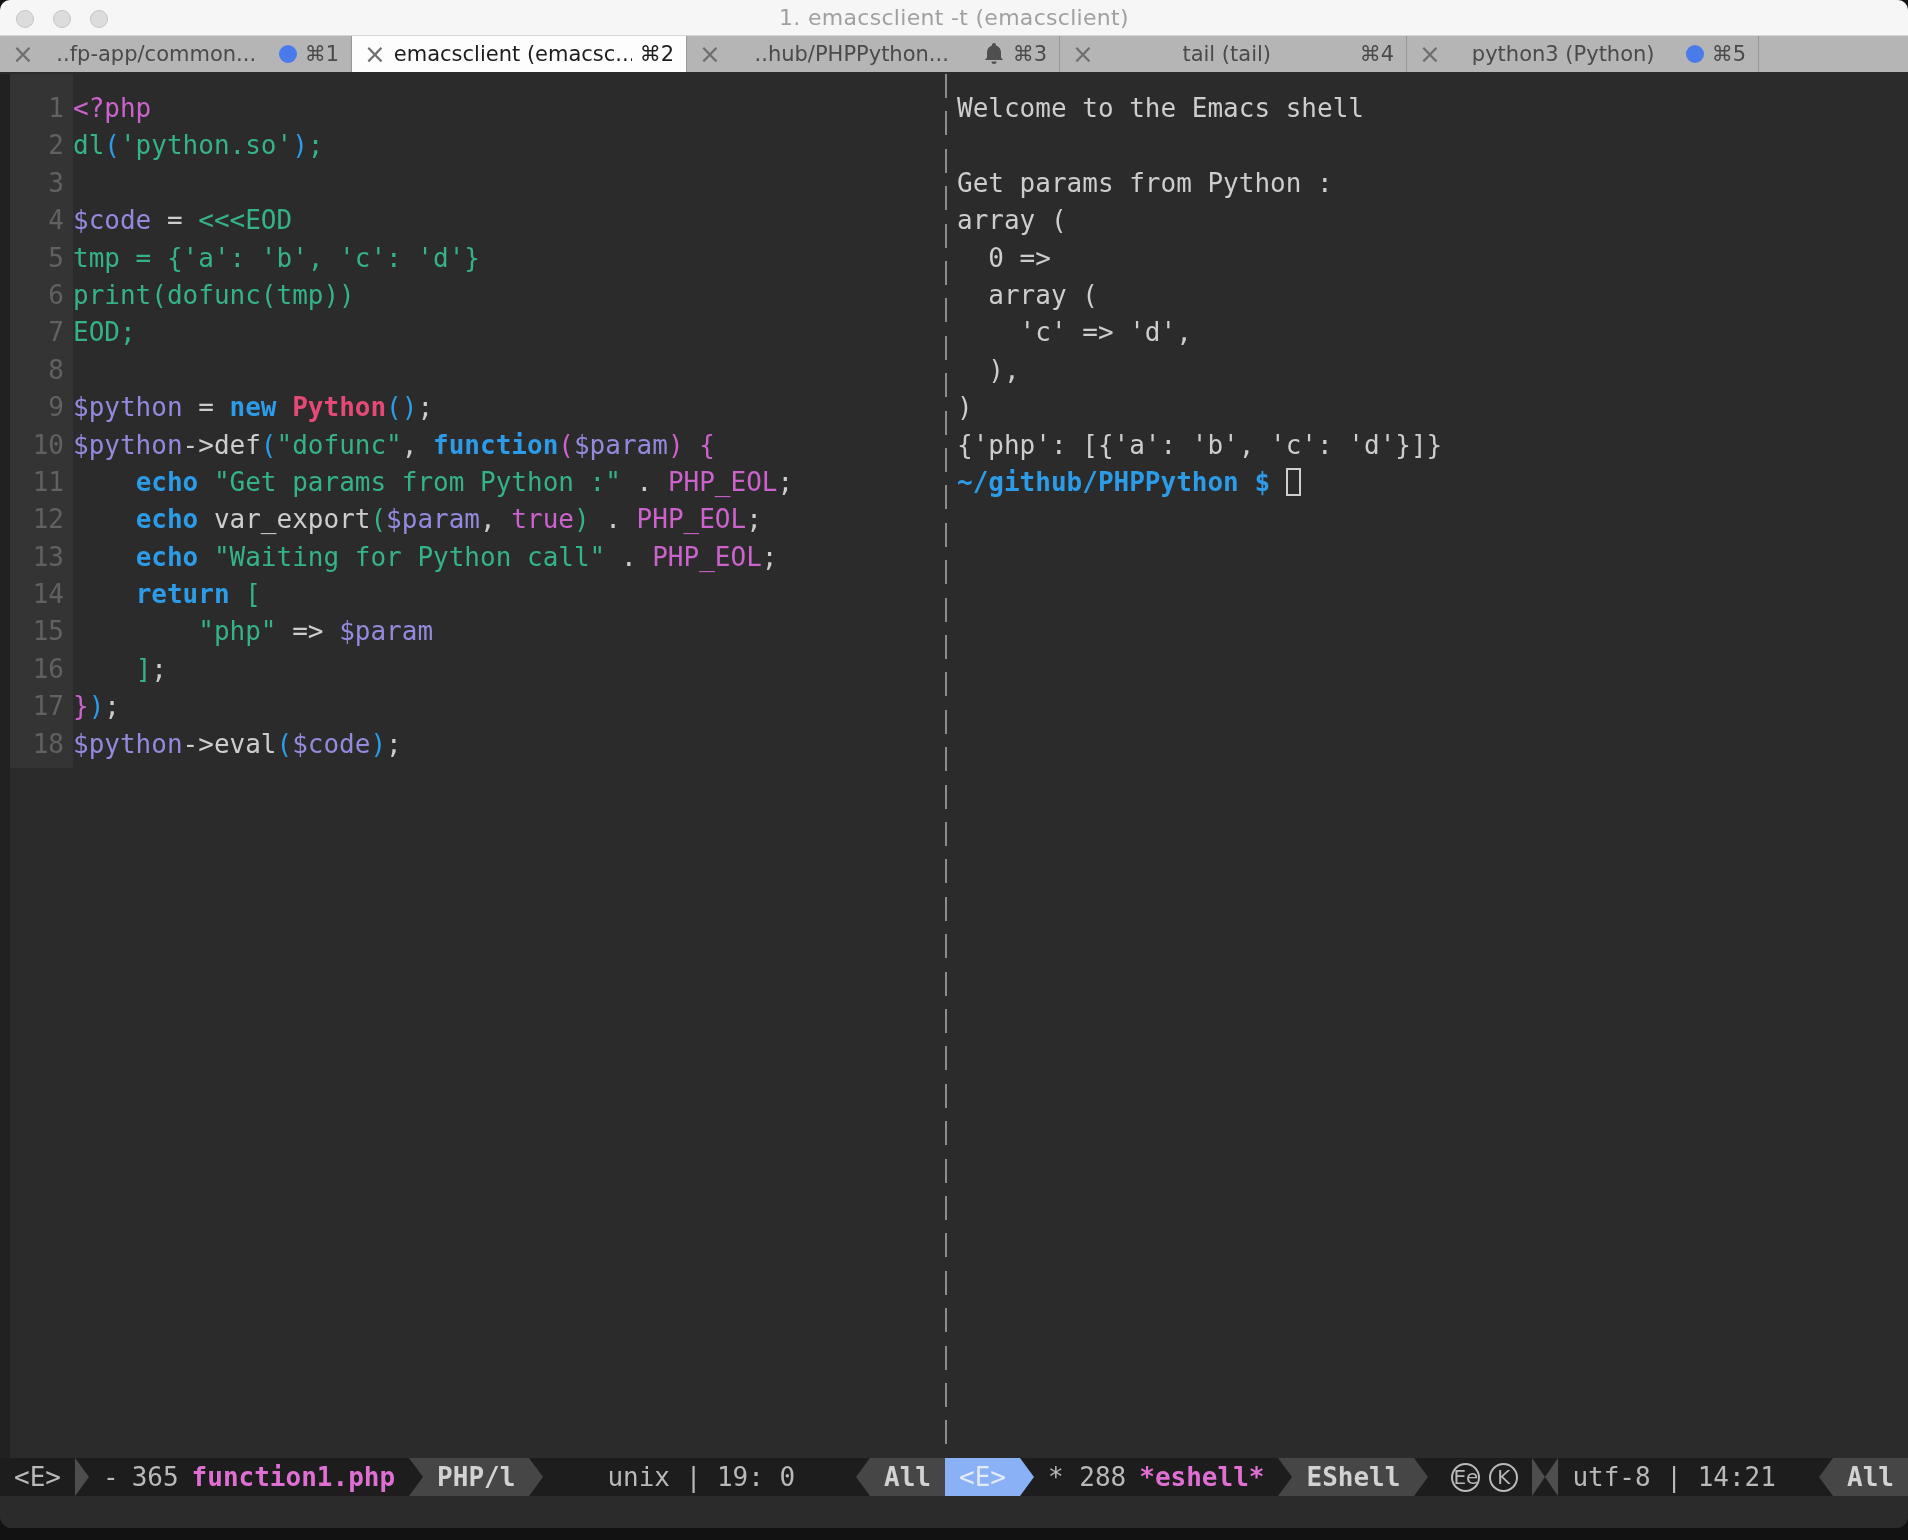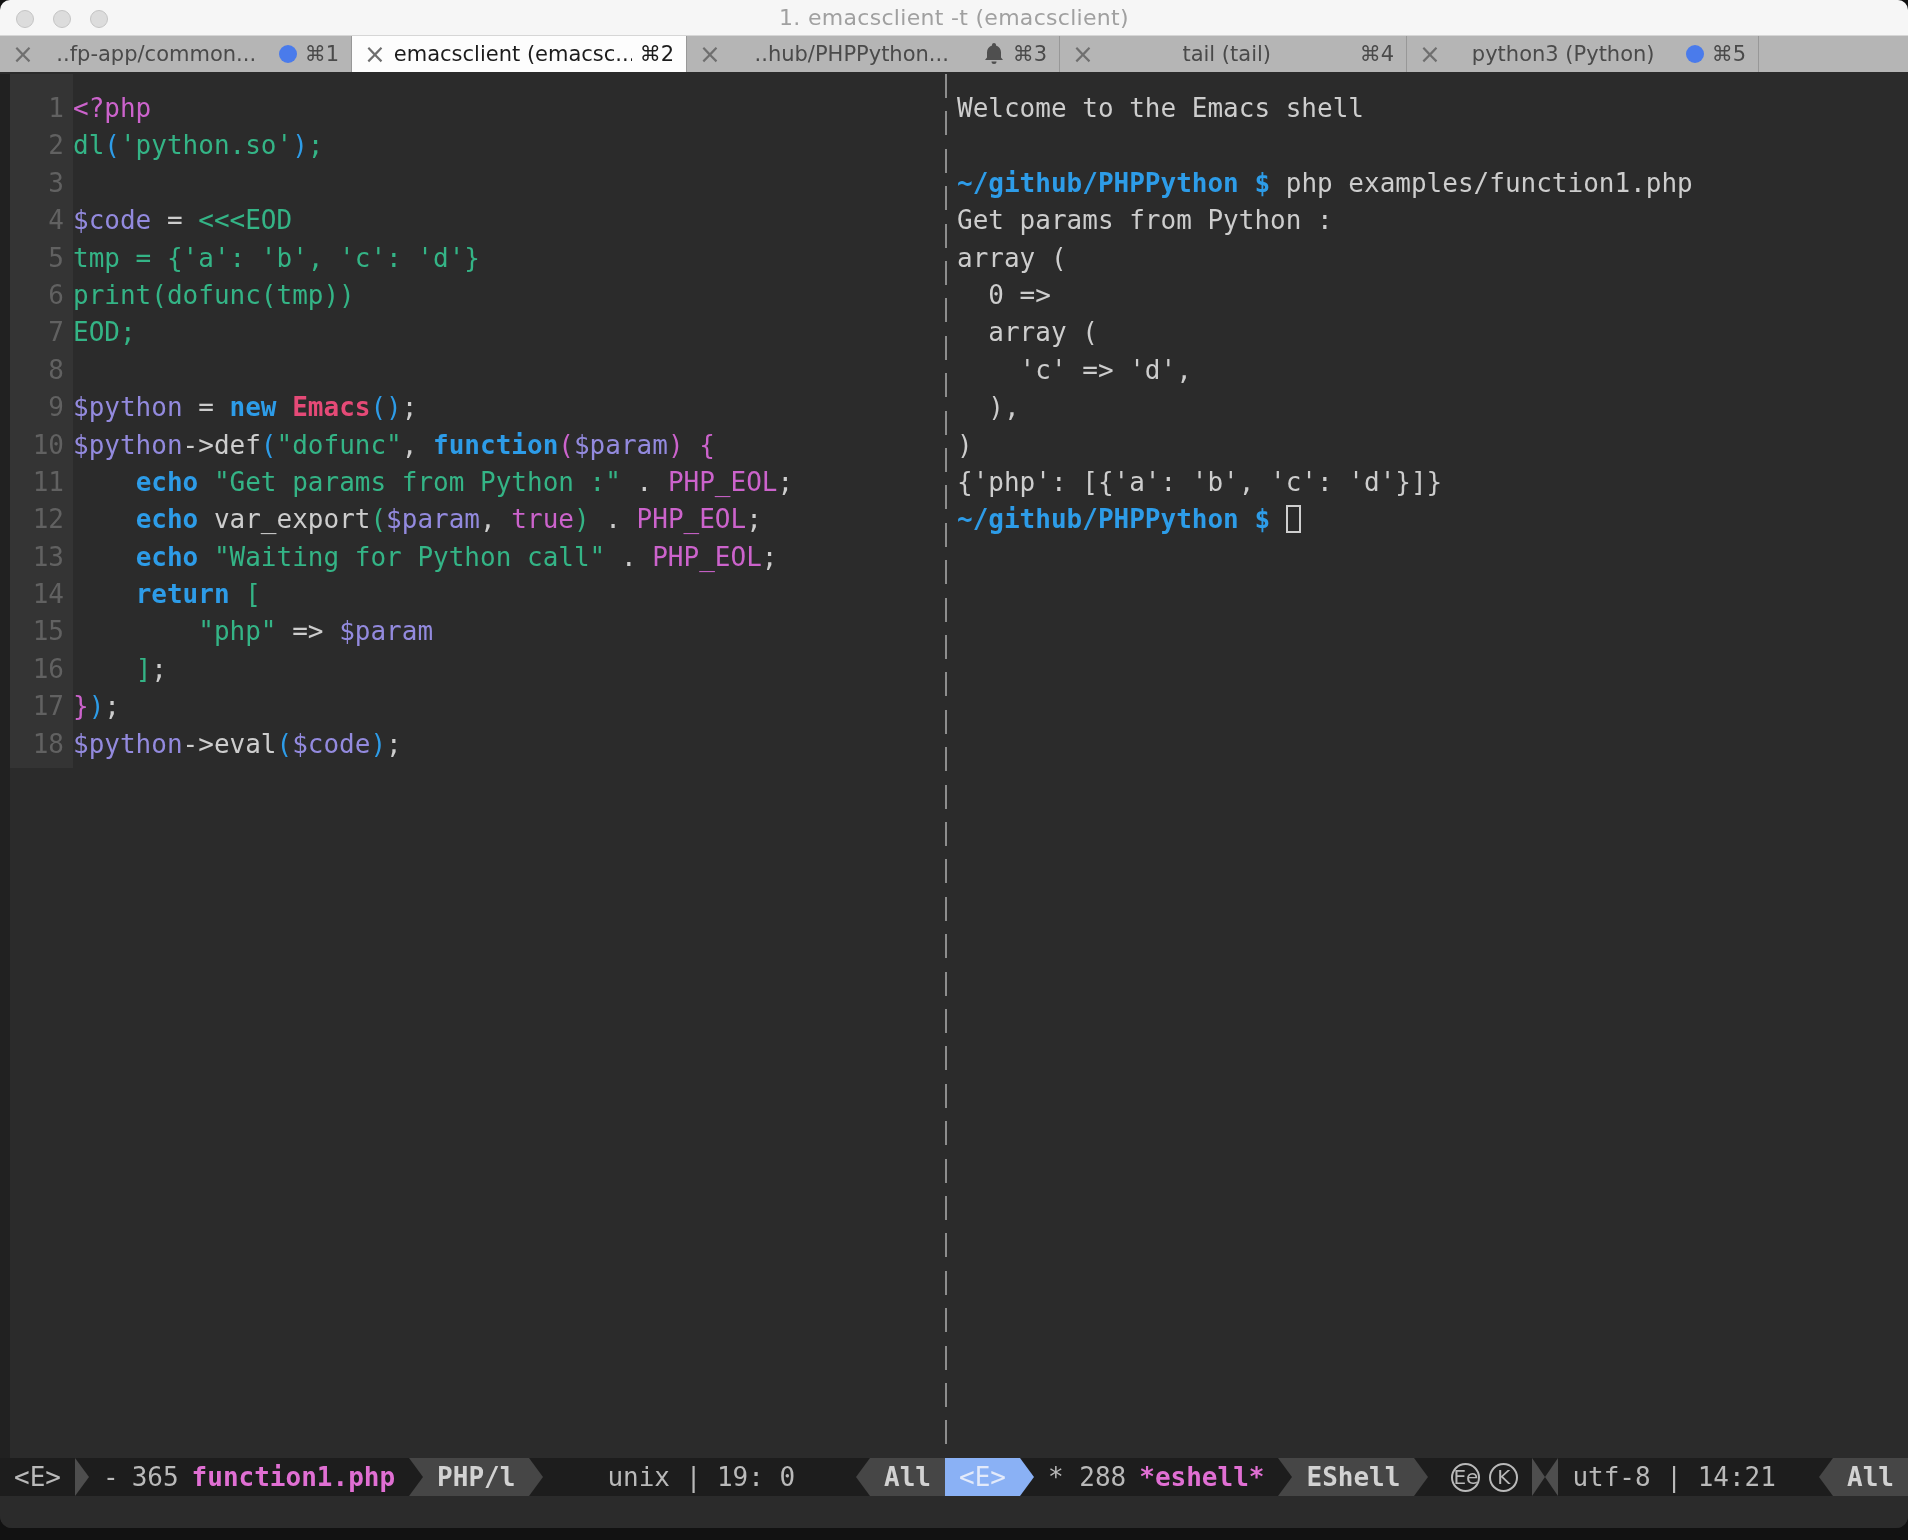--- a/index.html
+++ b/index.html
@@ -139,36 +139,35 @@
     <div class="gutterband"></div>
     <div class="pane-left">
         <div class="line"><span class="lnum">1</span><span class="code" style="color: var(--magenta);">&lt;?php</span></div>
         <div class="line"><span class="lnum">2</span><span class="code" style="color: var(--green);">dl</span><span class="code" style="color: var(--blue);">(</span><span class="code" style="color: var(--green);">'python.so'</span><span class="code" style="color: var(--blue);">)</span><span class="code" style="color: var(--green);">;</span></div>
         <div class="line"><span class="lnum">3</span></div>
         <div class="line"><span class="lnum">4</span><span class="code" style="color: var(--purple);">$code</span><span class="code"> = </span><span class="code" style="color: var(--green);">&lt;&lt;&lt;EOD</span></div>
         <div class="line"><span class="lnum">5</span><span class="code" style="color: var(--green);">tmp = {'a': 'b', 'c': 'd'}</span></div>
         <div class="line"><span class="lnum">6</span><span class="code" style="color: var(--green);">print(dofunc(tmp))</span></div>
         <div class="line"><span class="lnum">7</span><span class="code" style="color: var(--green);">EOD;</span></div>
         <div class="line"><span class="lnum">8</span></div>
-        <div class="line"><span class="lnum">9</span><span class="code" style="color: var(--purple);">$python</span><span class="code"> = </span><span class="code bold" style="color: var(--blue);">new</span><span class="code"> </span><span class="code bold" style="color: var(--crimson);">Emacs</span><span class="code" style="color: var(--blue);">()</span><span class="code">;</span></div>
+        <div class="line"><span class="lnum">9</span><span class="code" style="color: var(--purple);">$python</span><span class="code"> = </span><span class="code bold" style="color: var(--blue);">new</span><span class="code"> </span><span class="code bold" style="color: var(--crimson);">Python</span><span class="code" style="color: var(--blue);">()</span><span class="code">;</span></div>
         <div class="line"><span class="lnum">10</span><span class="code" style="color: var(--purple);">$python</span><span class="code">-&gt;def</span><span class="code" style="color: var(--blue);">(</span><span class="code" style="color: var(--green);">"dofunc"</span><span class="code">, </span><span class="code bold" style="color: var(--blue);">function</span><span class="code" style="color: var(--magenta);">(</span><span class="code" style="color: var(--purple);">$param</span><span class="code" style="color: var(--magenta);">)</span><span class="code"> </span><span class="code" style="color: var(--magenta);">{</span></div>
         <div class="line"><span class="lnum">11</span><span class="code">    </span><span class="code bold" style="color: var(--blue);">echo</span><span class="code"> </span><span class="code" style="color: var(--green);">"Get params from Python :"</span><span class="code"> . </span><span class="code" style="color: var(--magenta);">PHP_EOL</span><span class="code">;</span></div>
         <div class="line"><span class="lnum">12</span><span class="code">    </span><span class="code bold" style="color: var(--blue);">echo</span><span class="code"> var_export</span><span class="code" style="color: var(--green);">(</span><span class="code" style="color: var(--purple);">$param</span><span class="code">, </span><span class="code" style="color: var(--magenta);">true</span><span class="code" style="color: var(--green);">)</span><span class="code"> . </span><span class="code" style="color: var(--magenta);">PHP_EOL</span><span class="code">;</span></div>
         <div class="line"><span class="lnum">13</span><span class="code">    </span><span class="code bold" style="color: var(--blue);">echo</span><span class="code"> </span><span class="code" style="color: var(--green);">"Waiting for Python call"</span><span class="code"> . </span><span class="code" style="color: var(--magenta);">PHP_EOL</span><span class="code">;</span></div>
         <div class="line"><span class="lnum">14</span><span class="code">    </span><span class="code bold" style="color: var(--blue);">return</span><span class="code"> </span><span class="code" style="color: var(--green);">[</span></div>
         <div class="line"><span class="lnum">15</span><span class="code">        </span><span class="code" style="color: var(--green);">"php"</span><span class="code"> =&gt; </span><span class="code" style="color: var(--purple);">$param</span></div>
         <div class="line"><span class="lnum">16</span><span class="code">    </span><span class="code" style="color: var(--green);">]</span><span class="code">;</span></div>
         <div class="line"><span class="lnum">17</span><span class="code" style="color: var(--magenta);">}</span><span class="code" style="color: var(--blue);">)</span><span class="code">;</span></div>
         <div class="line"><span class="lnum">18</span><span class="code" style="color: var(--purple);">$python</span><span class="code">-&gt;eval</span><span class="code" style="color: var(--blue);">(</span><span class="code" style="color: var(--purple);">$code</span><span class="code" style="color: var(--blue);">)</span><span class="code">;</span></div>
       </div>
     <div class="divider"></div>
     <div class="pane-right">
         <div class="sline"><span class="code">Welcome to the Emacs shell</span></div>
         <div class="sline"></div>
-        <div class="sline"><span class="code bold" style="color: var(--blue);">~/github/PHPPython</span><span class="code"> </span><span class="code bold" style="color: var(--blue);">$</span><span class="code"> php examples/function1.php</span></div>
         <div class="sline"><span class="code">Get params from Python :</span></div>
         <div class="sline"><span class="code">array (</span></div>
         <div class="sline"><span class="code">  0 =&gt;</span></div>
         <div class="sline"><span class="code">  array (</span></div>
         <div class="sline"><span class="code">    'c' =&gt; 'd',</span></div>
         <div class="sline"><span class="code">  ),</span></div>
         <div class="sline"><span class="code">)</span></div>
         <div class="sline"><span class="code">{'php': [{'a': 'b', 'c': 'd'}]}</span></div>
         <div class="sline"><span class="code bold" style="color: var(--blue);">~/github/PHPPython</span><span class="code"> </span><span class="code bold" style="color: var(--blue);">$</span><span class="code"> </span><span class="cursor"></span></div>
       </div>

